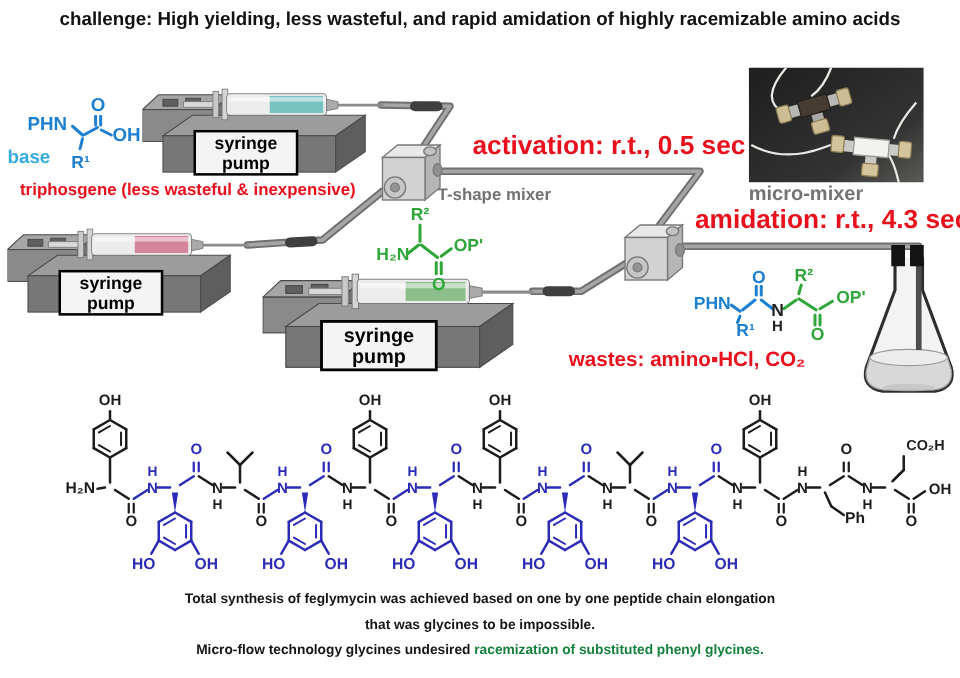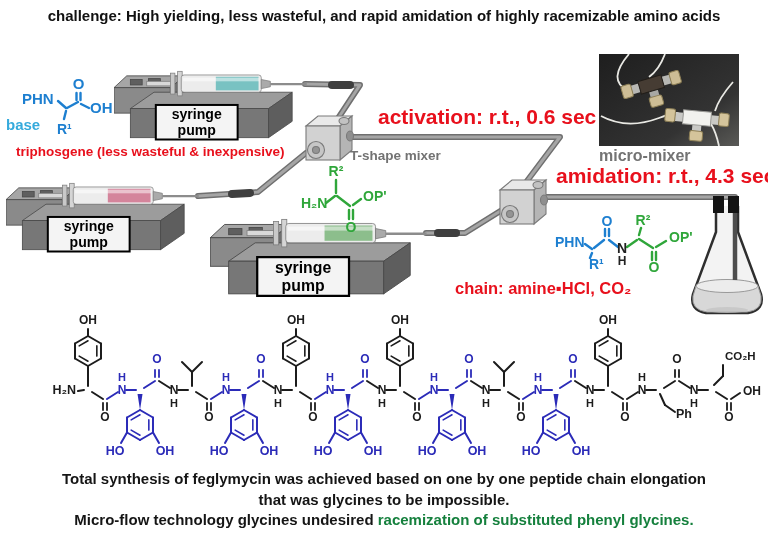--- a/index.html
+++ b/index.html
@@ -2,21 +2,21 @@
 <html><head>
 <meta charset="utf-8">
 <style>
   html,body{margin:0;padding:0;}
   body{width:768px;height:542px;position:relative;background:#fff;
        font-family:"Liberation Sans",sans-serif;overflow:hidden;}
   .abs{position:absolute;}
   .ttl{width:768px;text-align:center;font-weight:bold;font-size:15px;color:#111;}
   .red{color:#e8101c;font-weight:bold;white-space:nowrap;}
   .blk{color:#737373;font-weight:bold;white-space:nowrap;}
-  .cap{width:768px;text-align:center;font-weight:bold;font-size:15px;color:#151515;line-height:20.5px;}
+  .cap{width:768px;text-align:center;font-weight:bold;font-size:11px;color:#151515;line-height:20.5px;}
   .cap .blue{color:#15803d;}
   svg{display:block;}
   svg text{font-family:"Liberation Sans",sans-serif;font-weight:bold;}
   [data-interactable="false"]{cursor:default;}
 </style>
 </head>
 <body>
 
 <div class="abs ttl" style="top:7px;left:0;" data-interactable="false">challenge: High yielding, less wasteful, and rapid amidation of highly racemizable amino acids</div>
 
@@ -254,25 +254,25 @@
     <text x="71" y="71" fill="#1d7fd0" data-interactable="false">R¹</text>
     <text x="104" y="55" text-anchor="middle" fill="#222" data-interactable="false">N</text>
     <text x="104" y="67" text-anchor="middle" fill="#222" font-size="12" data-interactable="false">H</text>
     <text x="125" y="27" text-anchor="middle" fill="#2fa63a" data-interactable="false">R²</text>
     <text x="151" y="44" fill="#2fa63a" data-interactable="false">OP'</text>
     <text x="136" y="74" text-anchor="middle" fill="#2fa63a" data-interactable="false">O</text>
   </g>
 </svg>
 
 <div class="abs red" style="left:16px;top:144px;font-size:13.5px;z-index:5" data-interactable="false">triphosgene (less  wasteful &amp;  inexpensive)</div>
-<div class="abs red" style="left:378px;top:105px;font-size:21px;z-index:5" data-interactable="false">activation: r.t., 0.6 sec</div>
+<div class="abs red" style="left:378px;top:105px;font-size:21px;z-index:5" data-interactable="false">activation: r.t., 0.5 sec</div>
 <div class="abs blk" style="left:350px;top:148px;font-size:13.5px;z-index:5" data-interactable="false">T-shape mixer</div>
 <div class="abs blk" style="left:599px;top:147px;width:140px;text-align:left;font-size:16px;z-index:5" data-interactable="false">micro-mixer</div>
 <div class="abs red" style="left:556px;top:164px;font-size:21px;z-index:5" data-interactable="false">amidation: r.t., 4.3 sec</div>
-<div class="abs red" style="left:455px;top:279px;font-size:16.5px;z-index:5" data-interactable="false">chain: amine▪HCl, CO₂</div>
+<div class="abs red" style="left:455px;top:279px;font-size:16.5px;z-index:5" data-interactable="false">wastes: amino▪HCl, CO₂</div>
 
 <svg class="abs" id="peptide" style="left:0;top:304px;z-index:2" width="768" height="164" viewBox="0 0 768 164" data-interactable="false">
     <line x1="88" y1="82" x2="88" y2="63" stroke="#1c1c1c" stroke-width="2" stroke-linecap="round"></line>
     <line x1="88" y1="32" x2="100.99038105676658" y2="39.5" stroke="#1c1c1c" stroke-width="2" stroke-linecap="round"></line>
     <line x1="100.99038105676658" y1="39.5" x2="100.99038105676658" y2="54.5" stroke="#1c1c1c" stroke-width="2" stroke-linecap="round"></line>
     <line x1="100.99038105676658" y1="54.5" x2="88" y2="62" stroke="#1c1c1c" stroke-width="2" stroke-linecap="round"></line>
     <line x1="88" y1="62" x2="75.00961894323342" y2="54.5" stroke="#1c1c1c" stroke-width="2" stroke-linecap="round"></line>
     <line x1="75.00961894323342" y1="54.5" x2="75.00961894323342" y2="39.5" stroke="#1c1c1c" stroke-width="2" stroke-linecap="round"></line>
     <line x1="75.00961894323342" y1="39.5" x2="88" y2="32" stroke="#1c1c1c" stroke-width="2" stroke-linecap="round"></line>
     <line x1="96.83345911860127" y1="41.9" x2="96.83345911860127" y2="52.1" stroke="#1c1c1c" stroke-width="1.6" stroke-linecap="round"></line>

